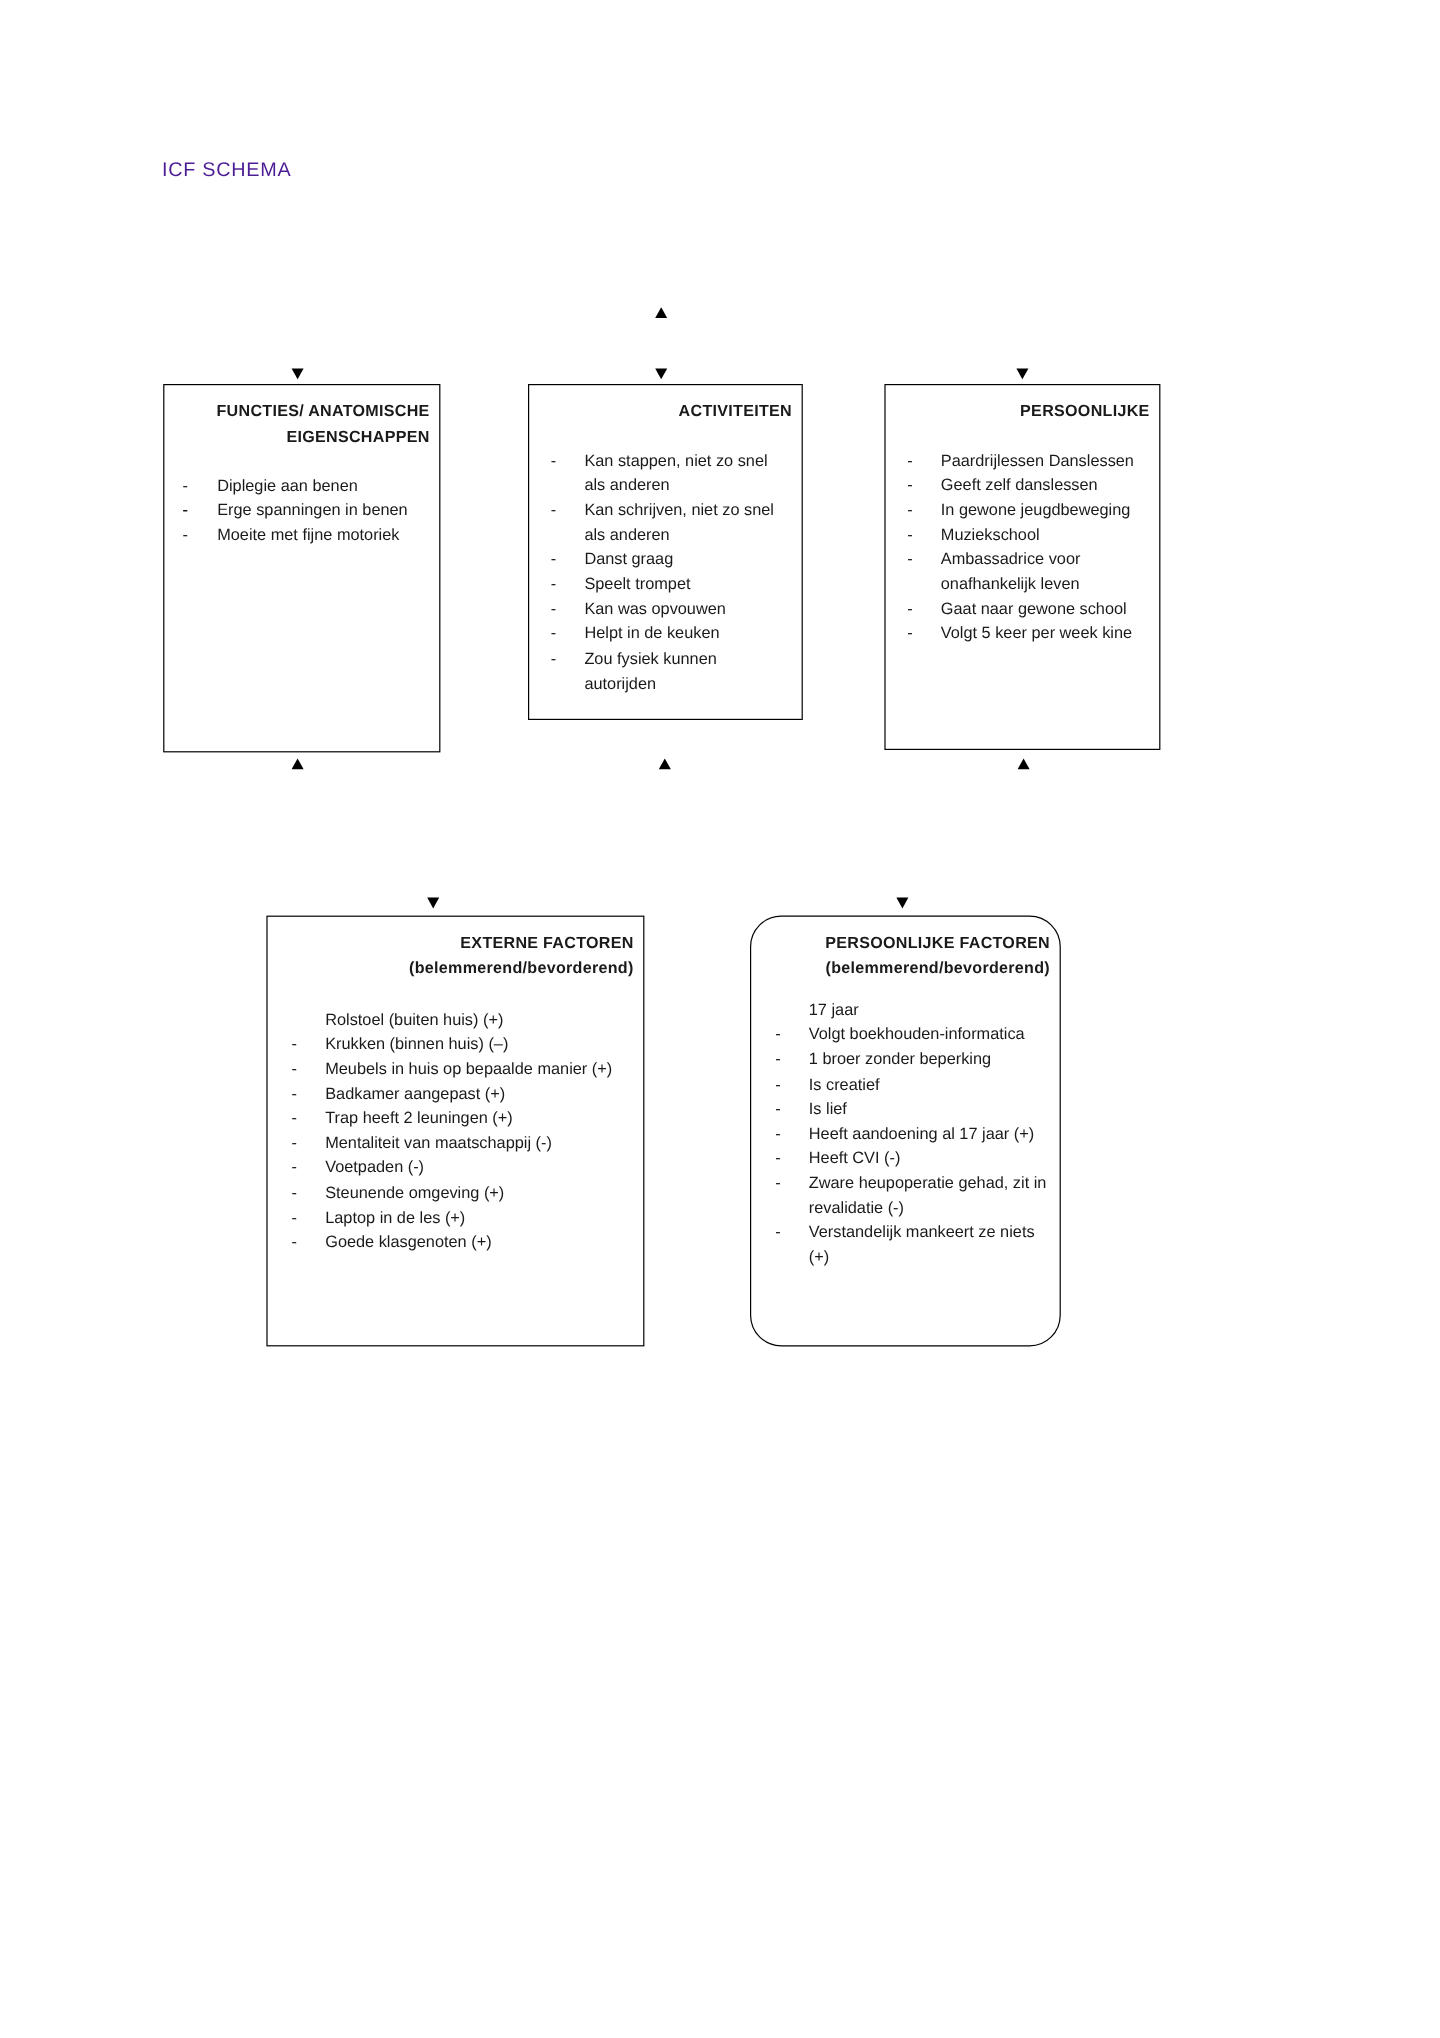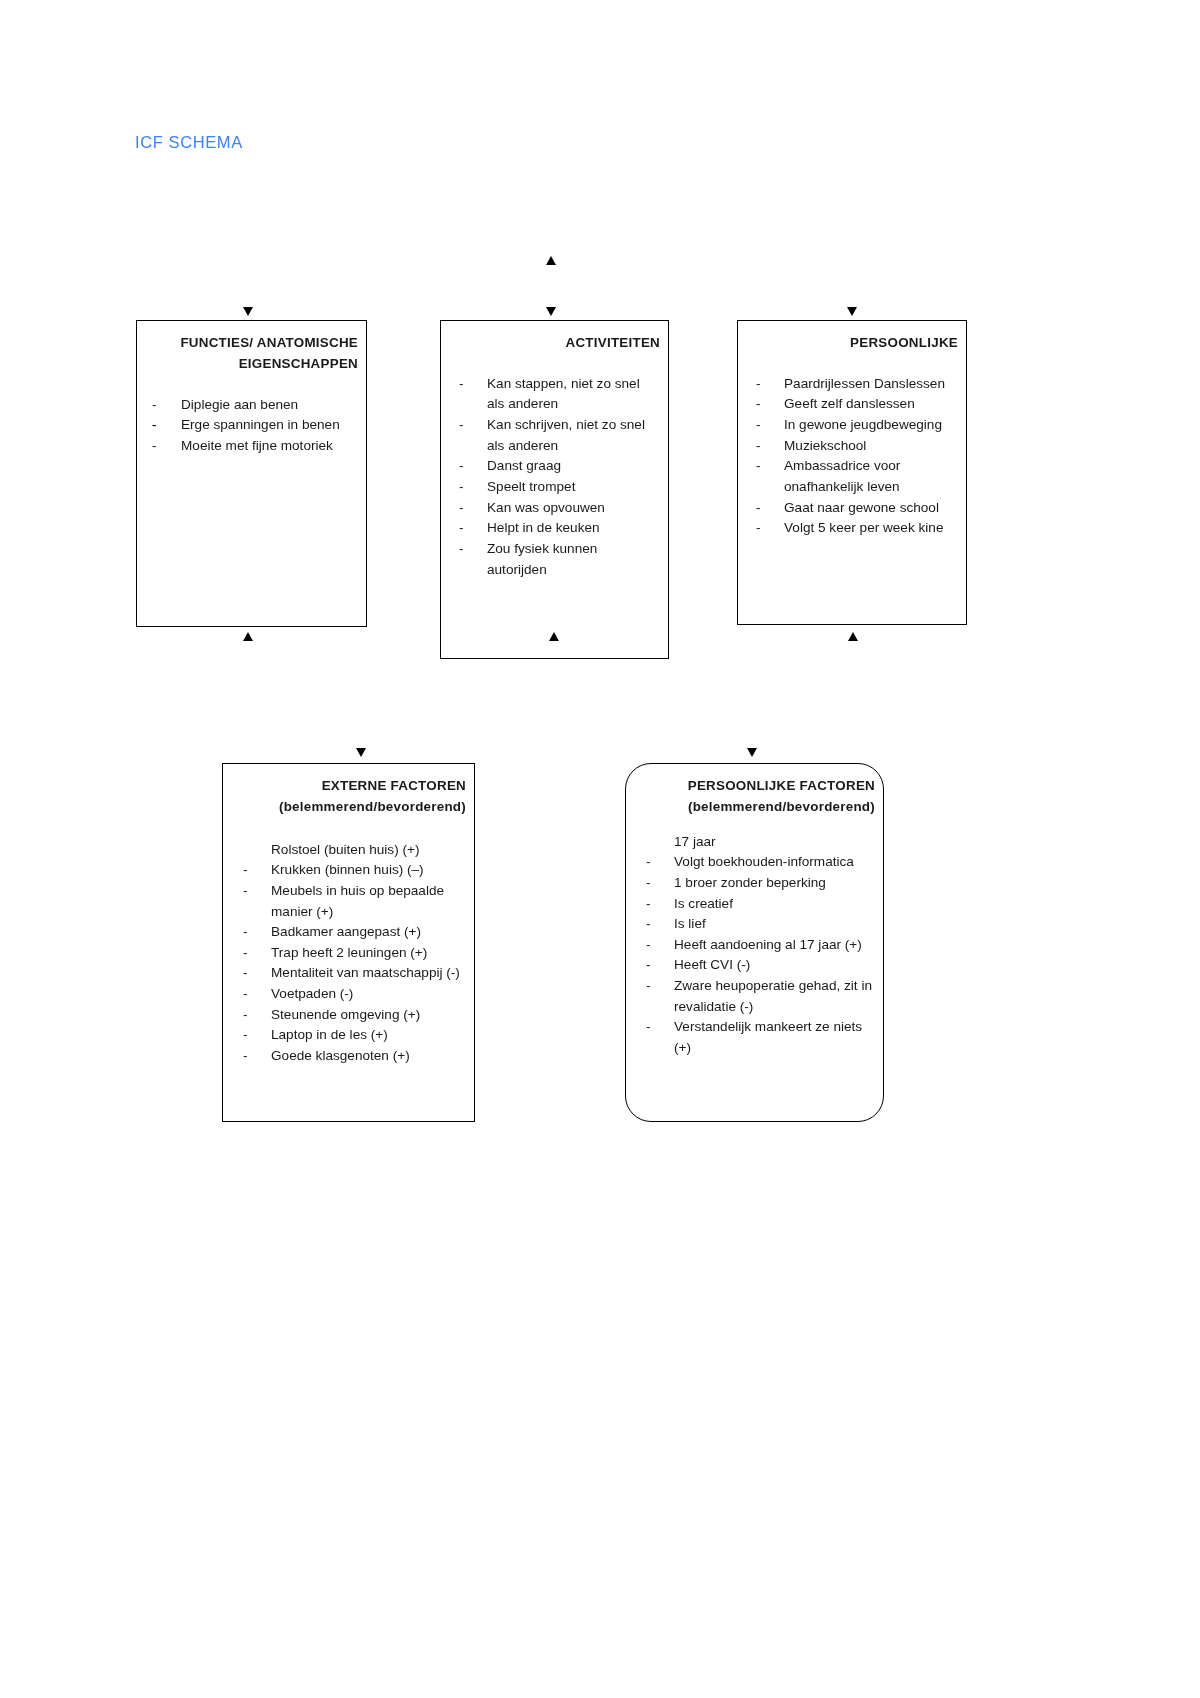--- a/index.html
+++ b/index.html
@@ -19,21 +19,21 @@
     position: absolute;
     inset: 0;
     background: #ffffff;
   }
   .doc-title {
     position: absolute;
     left: 135px;
     top: 133px;
     font-size: 16.5px;
     letter-spacing: 0.6px;
-    color: #3b82f6;
+    color: #4c1d95;
     white-space: nowrap;
   }
 
   
   .box {
     position: absolute;
     border: 1.6px solid #000000;
     background: transparent;
     box-sizing: border-box;
   }
@@ -68,23 +68,23 @@
   }
   ul.items li .dash {
     position: absolute;
     left: 7px;
     top: 0;
   }
 
   
   #box-disease      { left: 406px; top: 184px;  width: 292px; height: 68px; }
   #box-functions    { left: 136px; top: 320px;  width: 231px; height: 307px; }
-  #box-activities   { left: 440px; top: 320px;  width: 229px; height: 339px; }
+  #box-activities   { left: 440px; top: 320px;  width: 229px; height: 280px; }
   #box-participation{ left: 737px; top: 320px;  width: 230px; height: 305px; }
-  #box-external     { left: 222px; top: 763px;  width: 253px; height: 359px; }
+  #box-external     { left: 222px; top: 763px;  width: 315px; height: 359px; }
   #box-personal     { left: 625px; top: 763px;  width: 259px; height: 359px; border-radius: 26px; }
 
   #box-disease .box-inner { padding-top: 12px; }
   #box-disease .line1 { text-align: center; font-weight: bold; font-size: 13.6px; letter-spacing: .3px;}
   #box-disease .line2 { text-align: center; font-size: 13.6px; margin-top: 4px; }
 
   #box-functions ul.items   { margin-top: 20px; }
   #box-activities ul.items  { margin-top: 20px; }
   #box-participation ul.items { margin-top: 20px; }
   #box-external ul.items    { margin-top: 22px; }

